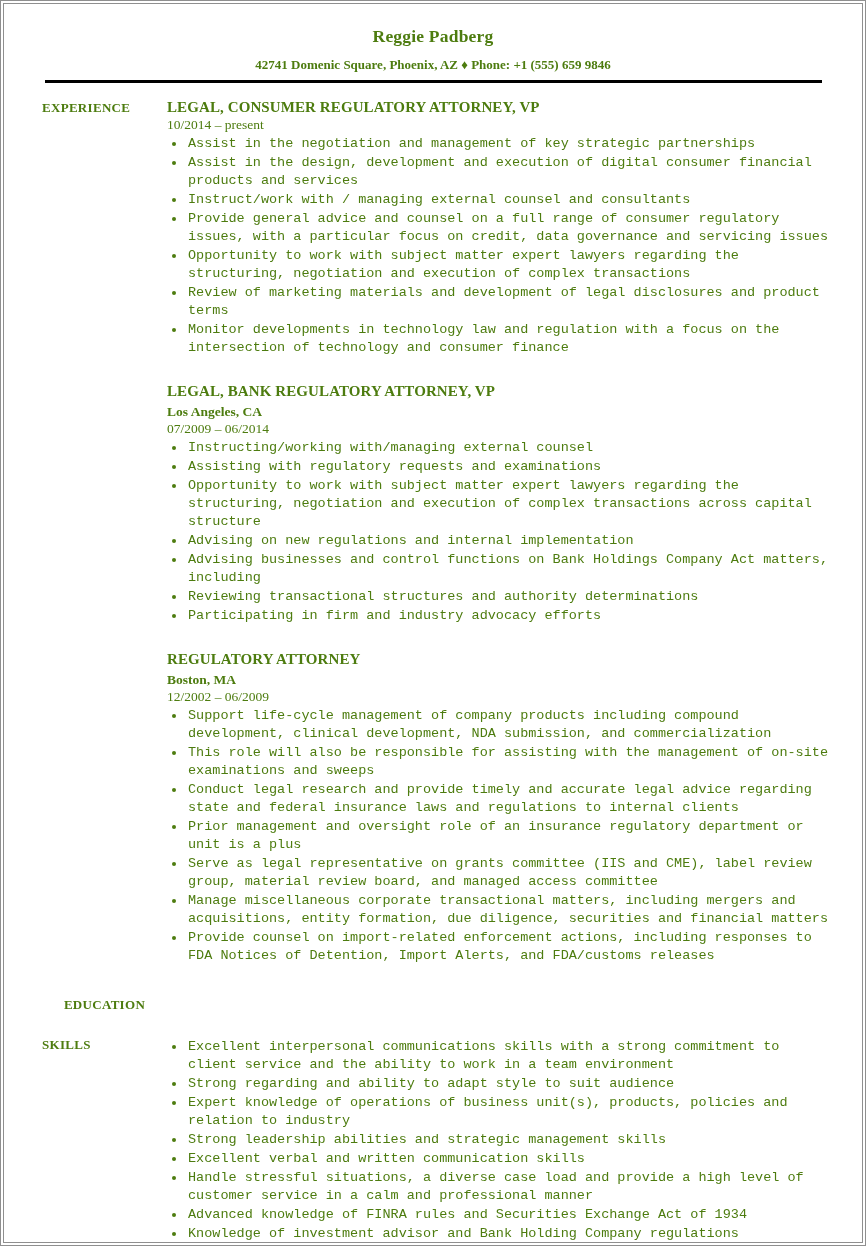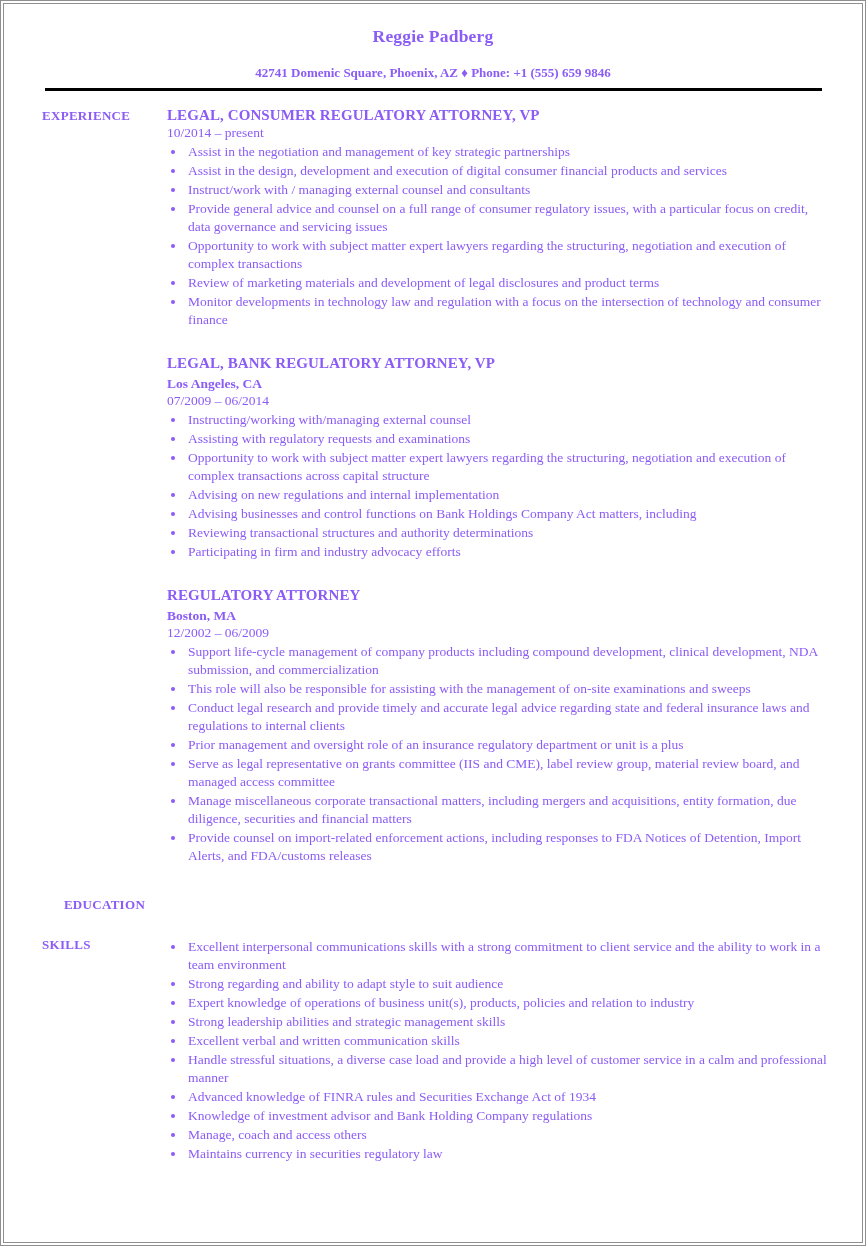--- a/index.html
+++ b/index.html
@@ -6,38 +6,38 @@
     margin: 0;
     padding: 0;
     background: #ffffff;
   }
   .page {
     width: 866px;
     height: 1246px;
     box-sizing: border-box;
     border: 4px double #8f8f8f;
     background: #ffffff;
-    color: #8b5cf6;
+    color: #4d7c0f;
     font-family: "Liberation Serif", "DejaVu Serif", serif;
     overflow: hidden;
   }
   .header {
     text-align: center;
     padding-top: 22px;
   }
   .candidate-name {
     font-size: 17.5px;
     font-weight: bold;
     margin: 0;
     letter-spacing: 0.2px;
   }
   .contact-line {
     font-size: 13px;
     font-weight: bold;
-    margin-top: 18px;
+    margin-top: 10px;
   }
   .header-divider {
     border: none;
     border-top: 3px solid #000000;
     margin: 7px 40px 0 41px;
   }
   .content {
     padding: 0 34px 0 38px;
   }
   .section-row {
@@ -77,20 +77,21 @@
   ul.bullets {
     margin: 2px 0 0 0;
     padding-left: 19px;
     list-style: disc;
   }
   ul.bullets li {
     font-size: 13.5px;
     line-height: 18px;
     margin: 0 0 1px 0;
     padding-left: 2px;
+    font-family: Liberation Mono, monospace;
   }
   .school-name {
     font-size: 14.5px;
     font-weight: bold;
     letter-spacing: 0.1px;
   }
   .degree {
     font-size: 13.5px;
     font-weight: bold;
     margin-top: 4px;

